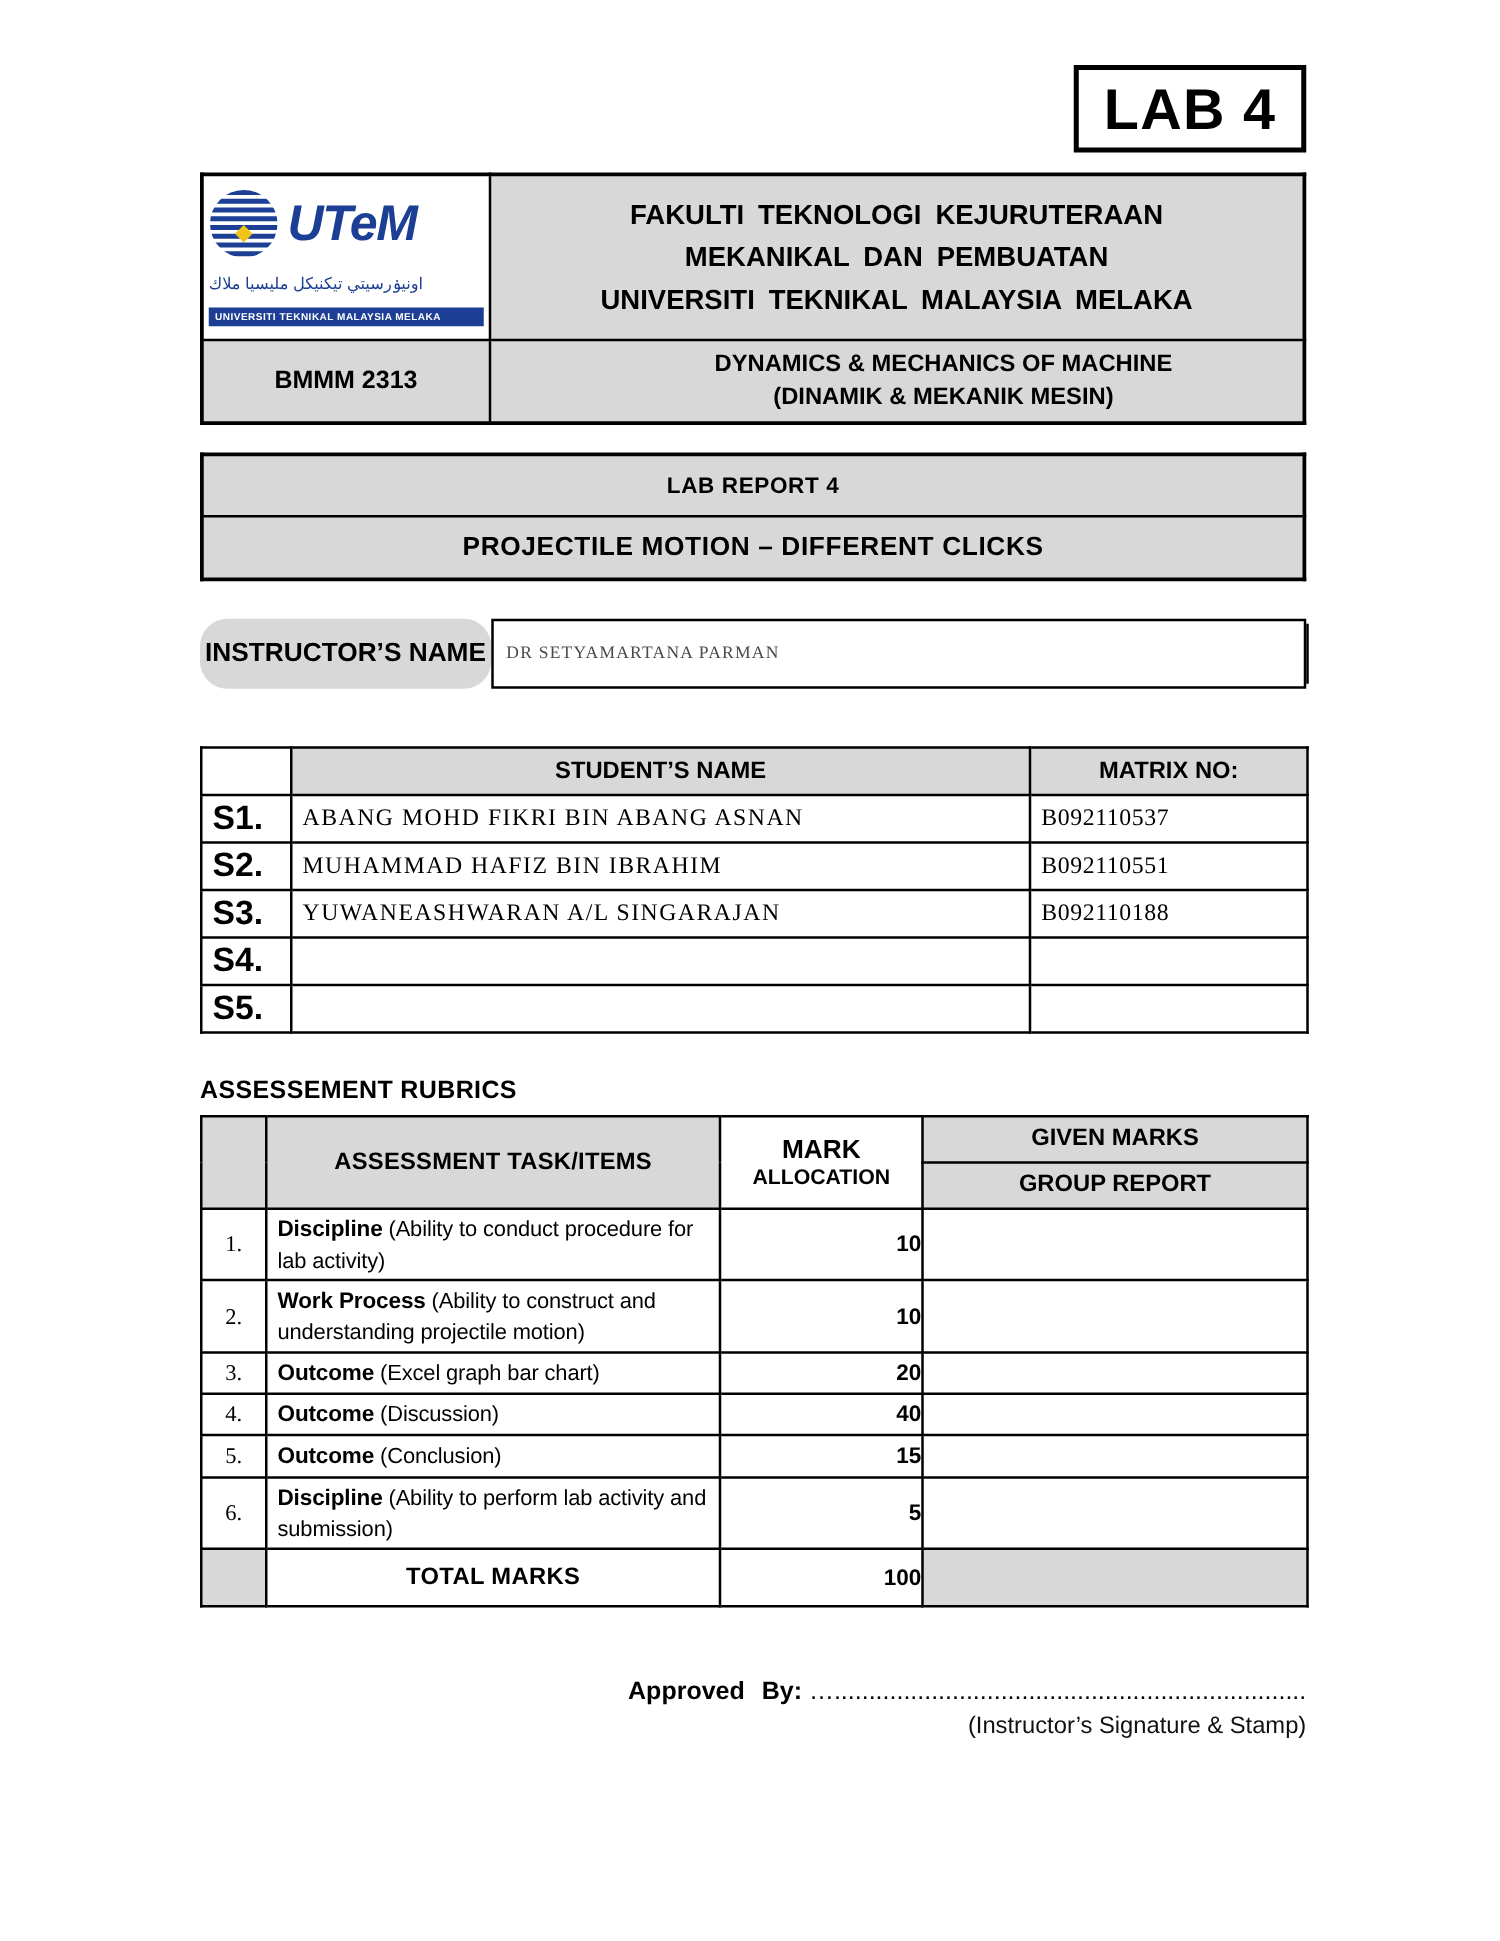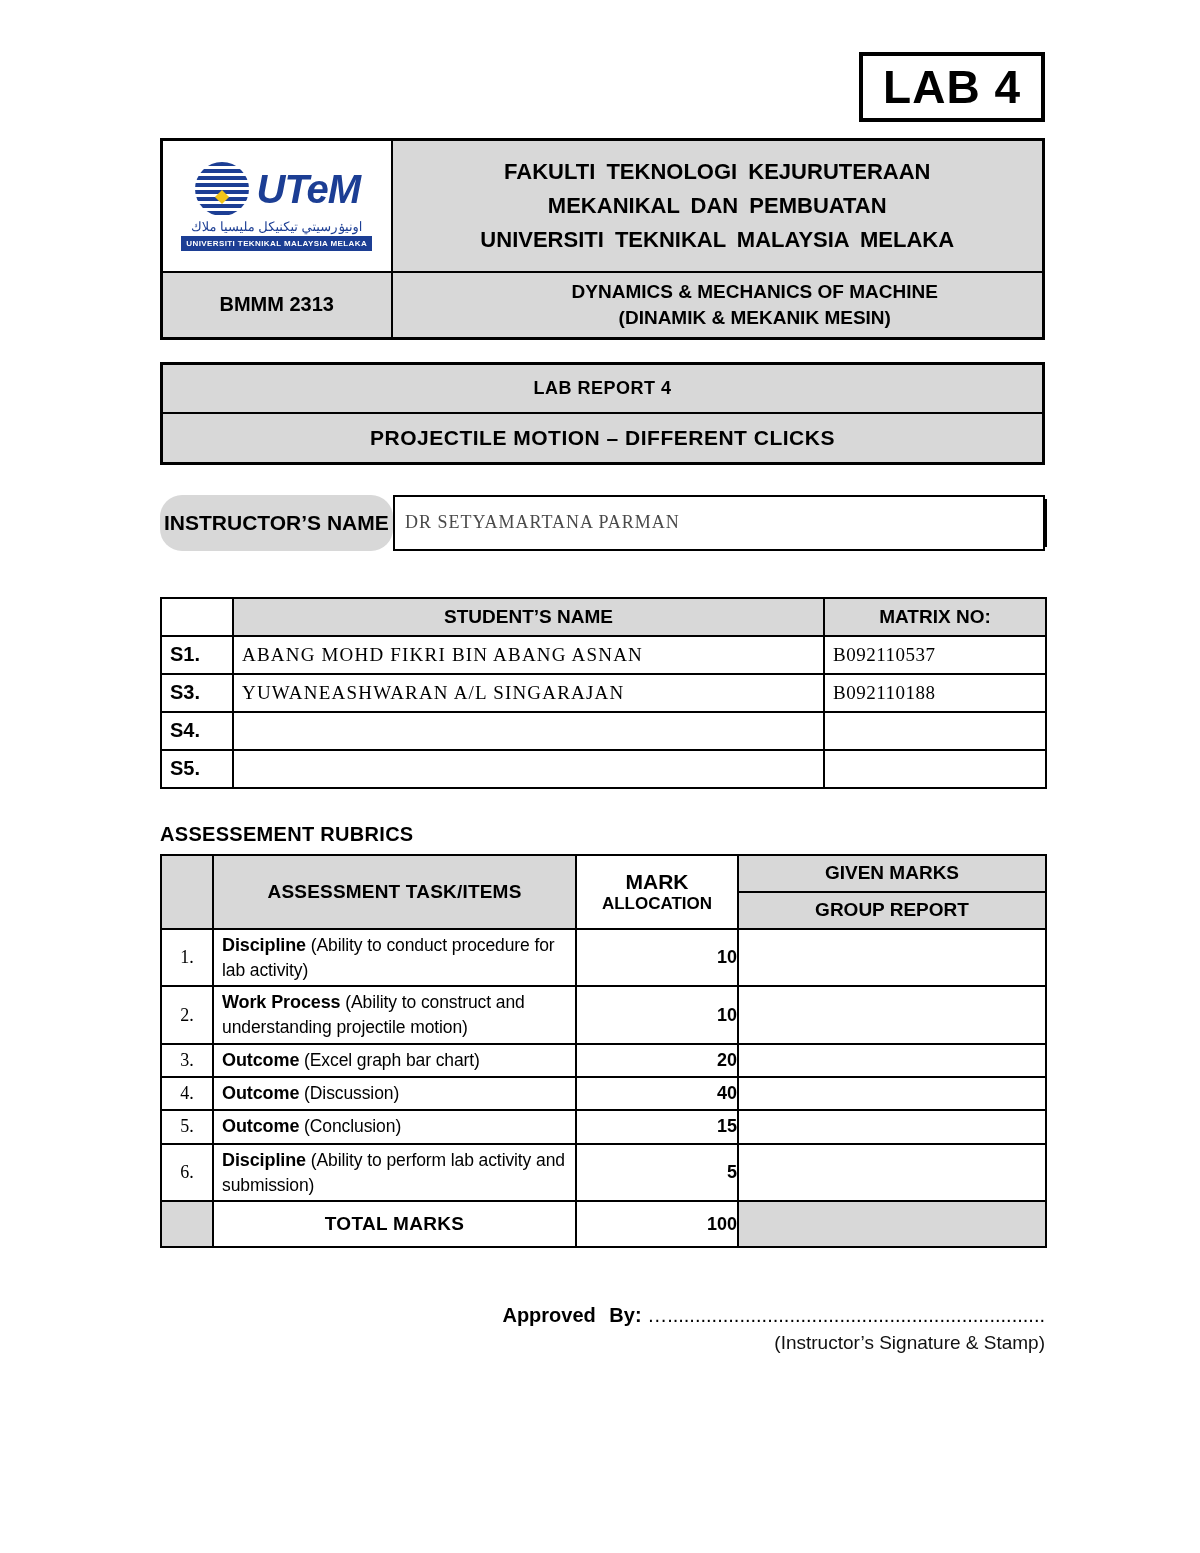--- a/index.html
+++ b/index.html
@@ -20,49 +20,49 @@
   .lab-badge{border:4px solid #000;font-size:46px;font-weight:bold;padding:4px 20px;letter-spacing:1px;}
 
   
   table{border-collapse:collapse;width:100%;table-layout:fixed;}
   td{border:2px solid #000;vertical-align:middle;}
   .gray{background:var(--header-gray);text-align:center;}
 
   
   .header-table{border:3px solid #000;}
   .logo-cell{width:230px;background:#fff;padding:8px 4px;}
-  .logo{display:flex;flex-direction:column;align-items:center;gap:3px;}
+  .logo{display:flex;flex-direction:column;gap:13px;}
   .logo-top{display:flex;align-items:center;gap:7px;}
   .logo-utem{font-size:40px;font-weight:bold;font-style:italic;color:var(--logo-blue);letter-spacing:-1px;}
   .logo-jawi{color:var(--logo-blue);font-size:13px;line-height:1;}
   .logo-band{background:var(--logo-blue);color:#fff;font-size:8px;font-weight:bold;padding:3px 5px;letter-spacing:.4px;white-space:nowrap;}
   .faculty-cell{text-align:center;font-weight:bold;font-size:22px;line-height:1.55;padding:14px 8px;word-spacing:5px;}
   .course-code-cell{font-weight:bold;font-size:20px;text-align:center;height:58px;}
   .course-name-cell{font-weight:bold;font-size:19px;padding:6px 10px 6px 85px;line-height:1.35;}
 
   
   .report-table{margin-top:22px;border:3px solid #000;}
   .report-table td{height:50px;text-align:center;font-weight:bold;}
   .report-title-cell{font-size:18px;letter-spacing:.5px;}
   .report-subtitle-cell{font-size:21px;letter-spacing:.5px;}
 
   
   .instructor-row{display:flex;margin-top:30px;align-items:stretch;height:56px;}
   .instructor-label{background:var(--header-gray);width:233px;font-weight:bold;font-size:21px;display:flex;align-items:center;padding-left:4px;flex:none;border-radius:22px;}
-  .instructor-value{flex:1;border:2px solid #000;background:#fff;font-family:"Liberation Serif",serif;font-size:18px;color:#4a4a4a;display:flex;align-items:center;padding-left:10px;letter-spacing:1px;box-shadow:6px 0 0 -4px #000;}
+  .instructor-value{flex:1;border:2px solid #000;background:#fff;font-family:"Liberation Serif",serif;font-size:14px;color:#4a4a4a;display:flex;align-items:center;padding-left:10px;letter-spacing:1px;box-shadow:6px 0 0 -4px #000;}
 
   
   .students-table{margin-top:46px;}
   .students-table td{height:38px;padding:2px 8px;}
   .st-corner{background:#fff;}
   .st-h{background:var(--header-gray);font-weight:bold;text-align:center;font-size:19px;height:34px;}
   .col-sno{width:72px;}
   .col-sname{width:591px;}
   .col-smatrix{width:222px;}
-  .s-no{font-weight:bold;font-size:20px;}
+  .s-no{font-weight:bold;font-size:27px;}
   .serif{font-family:"Liberation Serif",serif;}
   .s-name{font-size:19px;letter-spacing:1.2px;}
   .s-matrix{font-size:19px;letter-spacing:.5px;margin-left:40px;}
 
   
   .rubrics-title{font-weight:bold;font-size:20px;margin:34px 0 8px 0;letter-spacing:.3px;}
   .col-rno{width:52px;}
   .col-rtask{width:363px;}
   .col-rmark{width:162px;}
   .col-rgiven{width:308px;}
@@ -170,20 +170,25 @@
       <td class="st-corner"></td>
       <td class="st-h">STUDENT’S NAME</td>
       <td class="st-h">MATRIX NO:</td>
     </tr>
     <tr>
       <td class="s-no">S1.</td>
       <td class="s-name serif">ABANG MOHD FIKRI BIN ABANG ASNAN</td>
       <td class="s-matrix serif">B092110537</td>
     </tr>
     <tr>
+      <td class="s-no">S2.</td>
+      <td class="s-name serif">MUHAMMAD HAFIZ BIN IBRAHIM</td>
+      <td class="s-matrix serif">B092110551</td>
+    </tr>
+    <tr>
       <td class="s-no">S3.</td>
       <td class="s-name serif">YUWANEASHWARAN A/L SINGARAJAN</td>
       <td class="s-matrix serif">B092110188</td>
     </tr>
     <tr>
       <td class="s-no">S4.</td>
       <td class="s-name serif"></td>
       <td class="s-matrix serif"></td>
     </tr>
     <tr>

